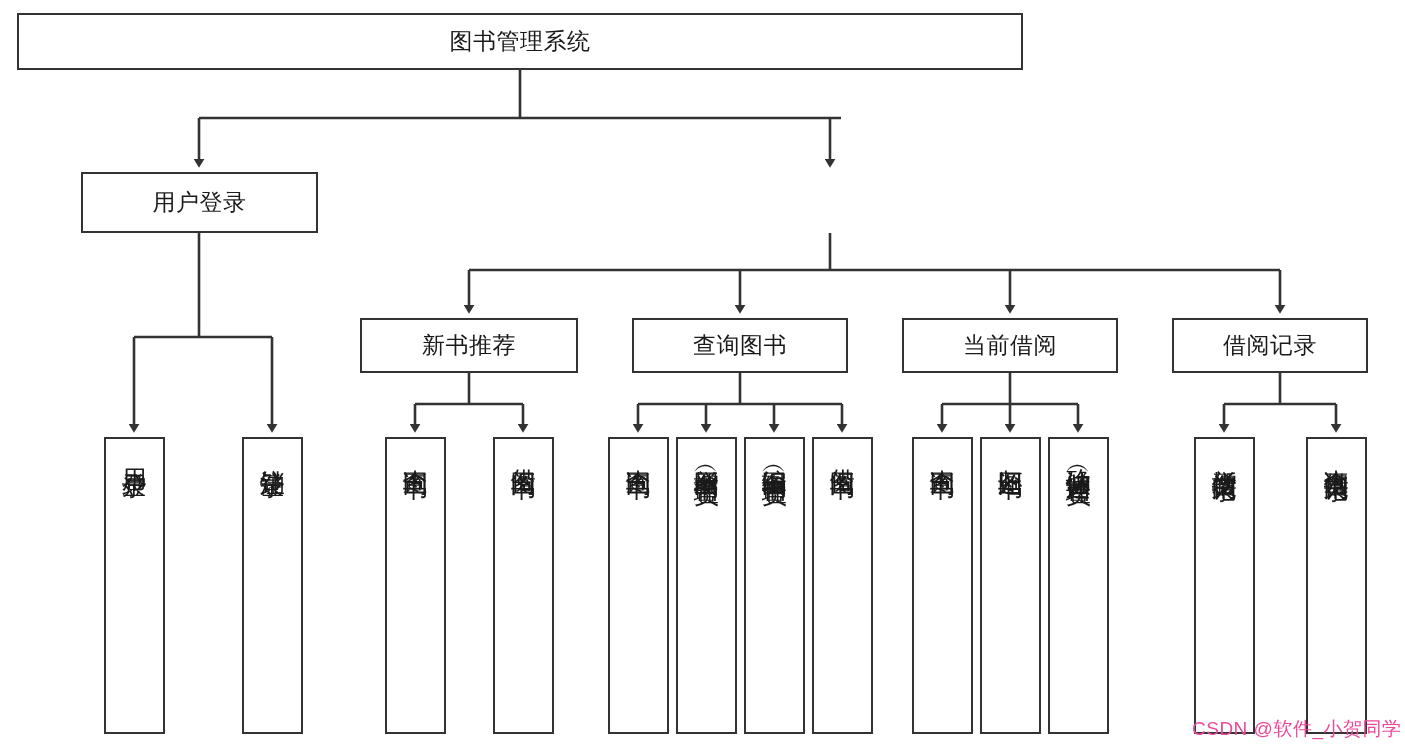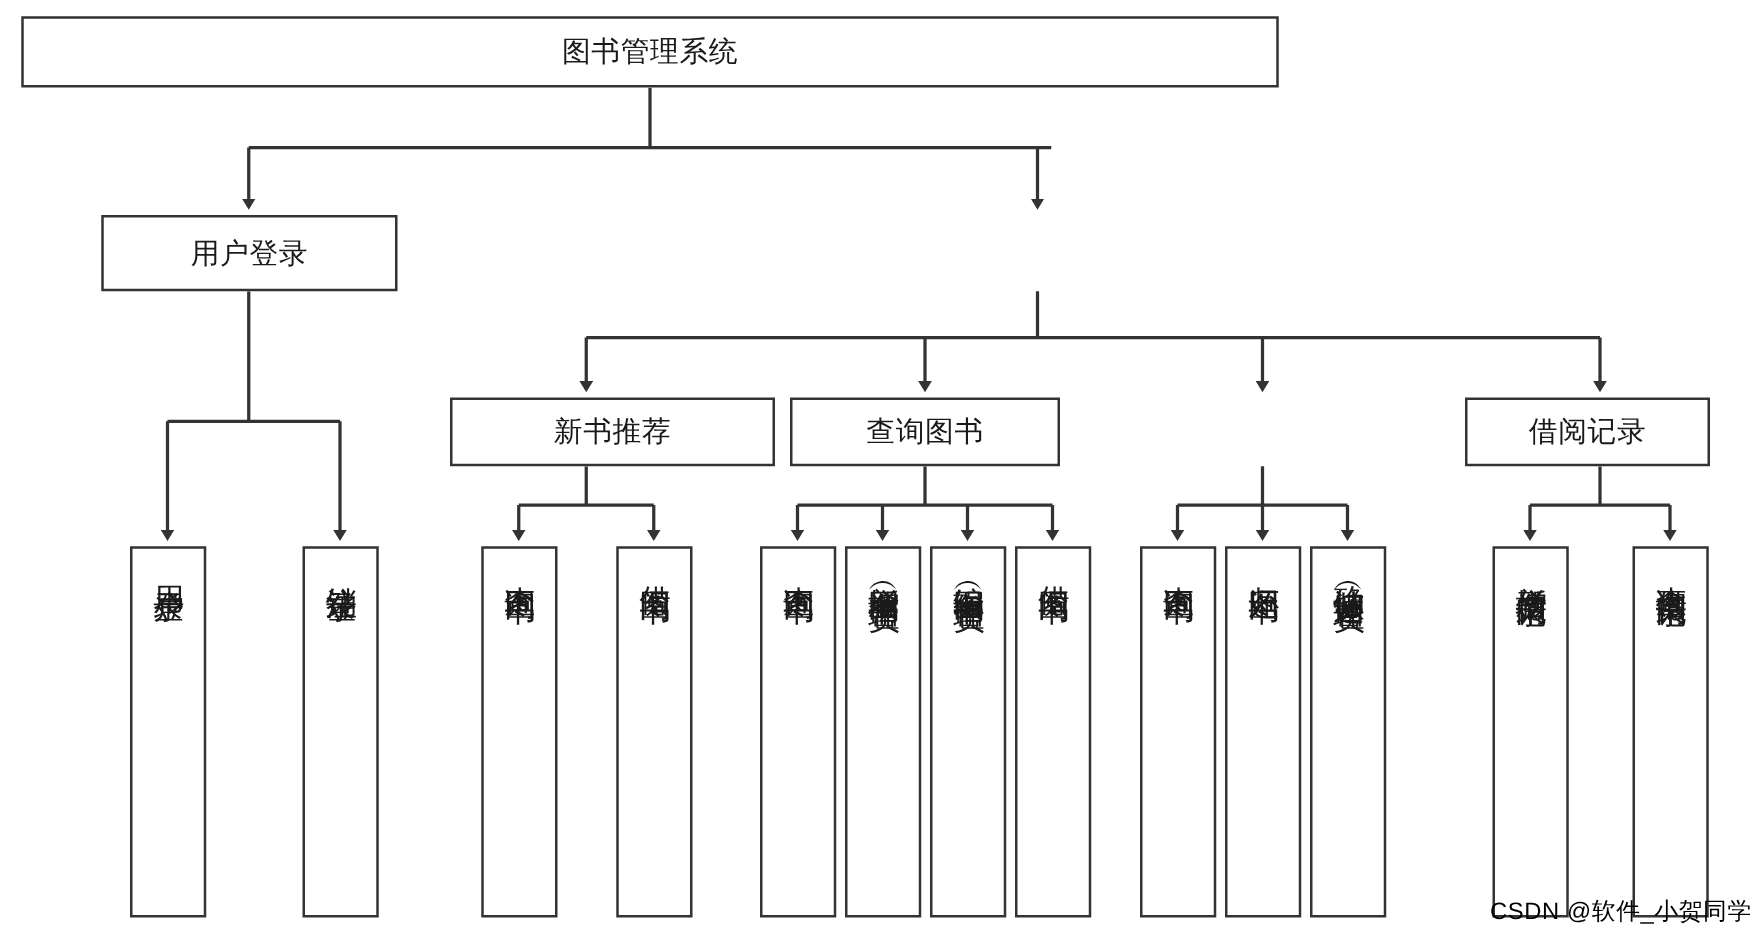--- a/index.html
+++ b/index.html
@@ -57,21 +57,21 @@
     writing-mode: vertical-rl;
     text-orientation: upright;
     font-size: 25px;
     line-height: 1.05;
     letter-spacing: 2px;
     white-space: nowrap;
   }
   .watermark {
     position: absolute;
     font-size: 19px;
-    color: #000000;
+    color: #ec4899;
     white-space: nowrap;
     z-index: 3;
     letter-spacing: 0.5px;
   }
 </style>
 </head>
 <body>
 
 <div id="canvas">
 
@@ -127,28 +127,31 @@
 
   <div class="node h-node" style="left:17px; top:13px; width:1006px; height:57px;">
     <span class="node-label">图书管理系统</span>
   </div>
 
   <div class="node h-node" style="left:81px; top:172px; width:237px; height:61px;">
     <span class="node-label">用户登录</span>
   </div>
 
 
-  <div class="node h-node" style="left:360px; top:318px; width:260px; height:55px;">
+  <div class="node h-node" style="left:360px; top:318px; width:218px; height:55px;">
     <span class="node-label">新书推荐</span>
   </div>
 
   <div class="node h-node" style="left:632px; top:318px; width:216px; height:55px;">
     <span class="node-label">查询图书</span>
   </div>
 
+  <div class="node h-node" style="left:902px; top:318px; width:216px; height:55px;">
+    <span class="node-label">当前借阅</span>
+  </div>
 
   <div class="node h-node" style="left:1172px; top:318px; width:196px; height:55px;">
     <span class="node-label">借阅记录</span>
   </div>
 
   <div class="node v-node" style="left:104px; top:437px; width:61px; height:297px;">
     <span class="node-label">用户登录</span>
   </div>
 
   <div class="node v-node" style="left:242px; top:437px; width:61px; height:297px;">

